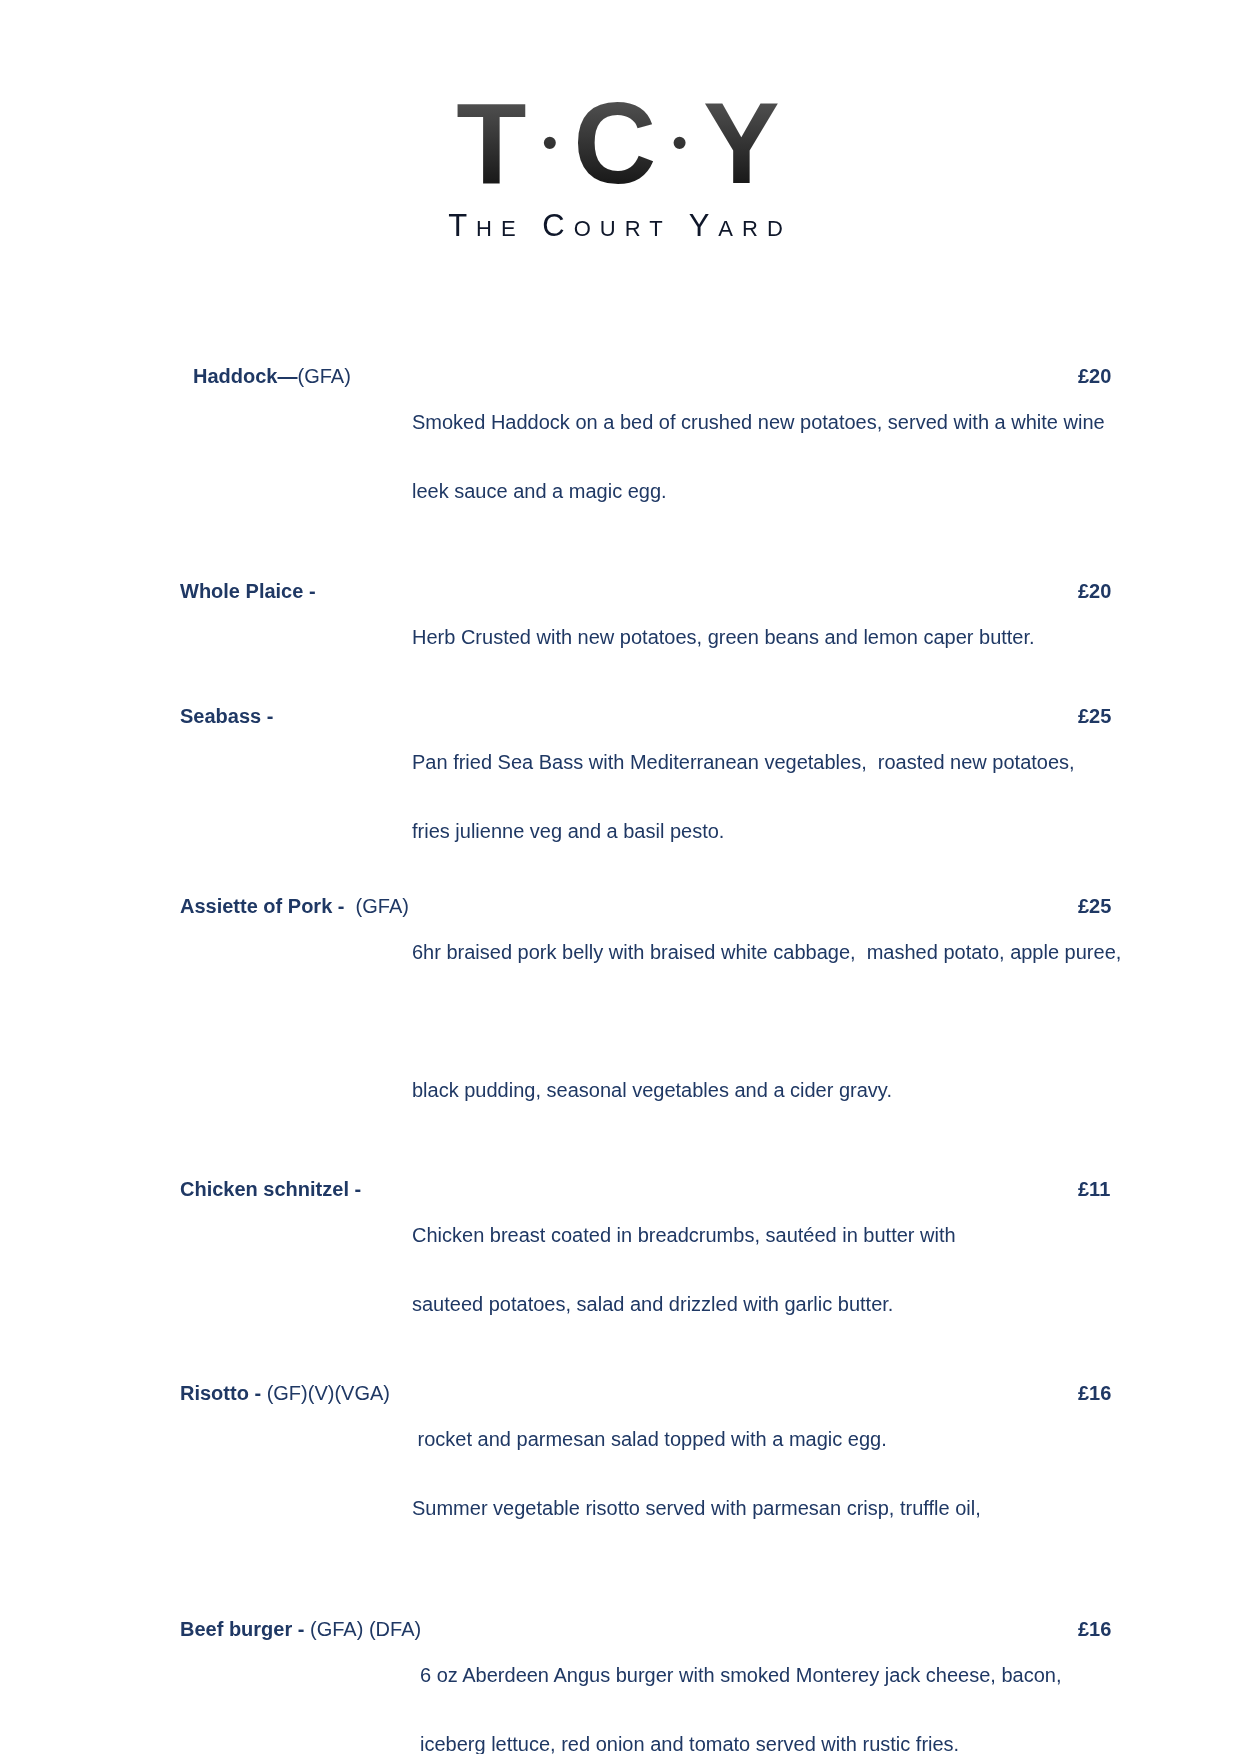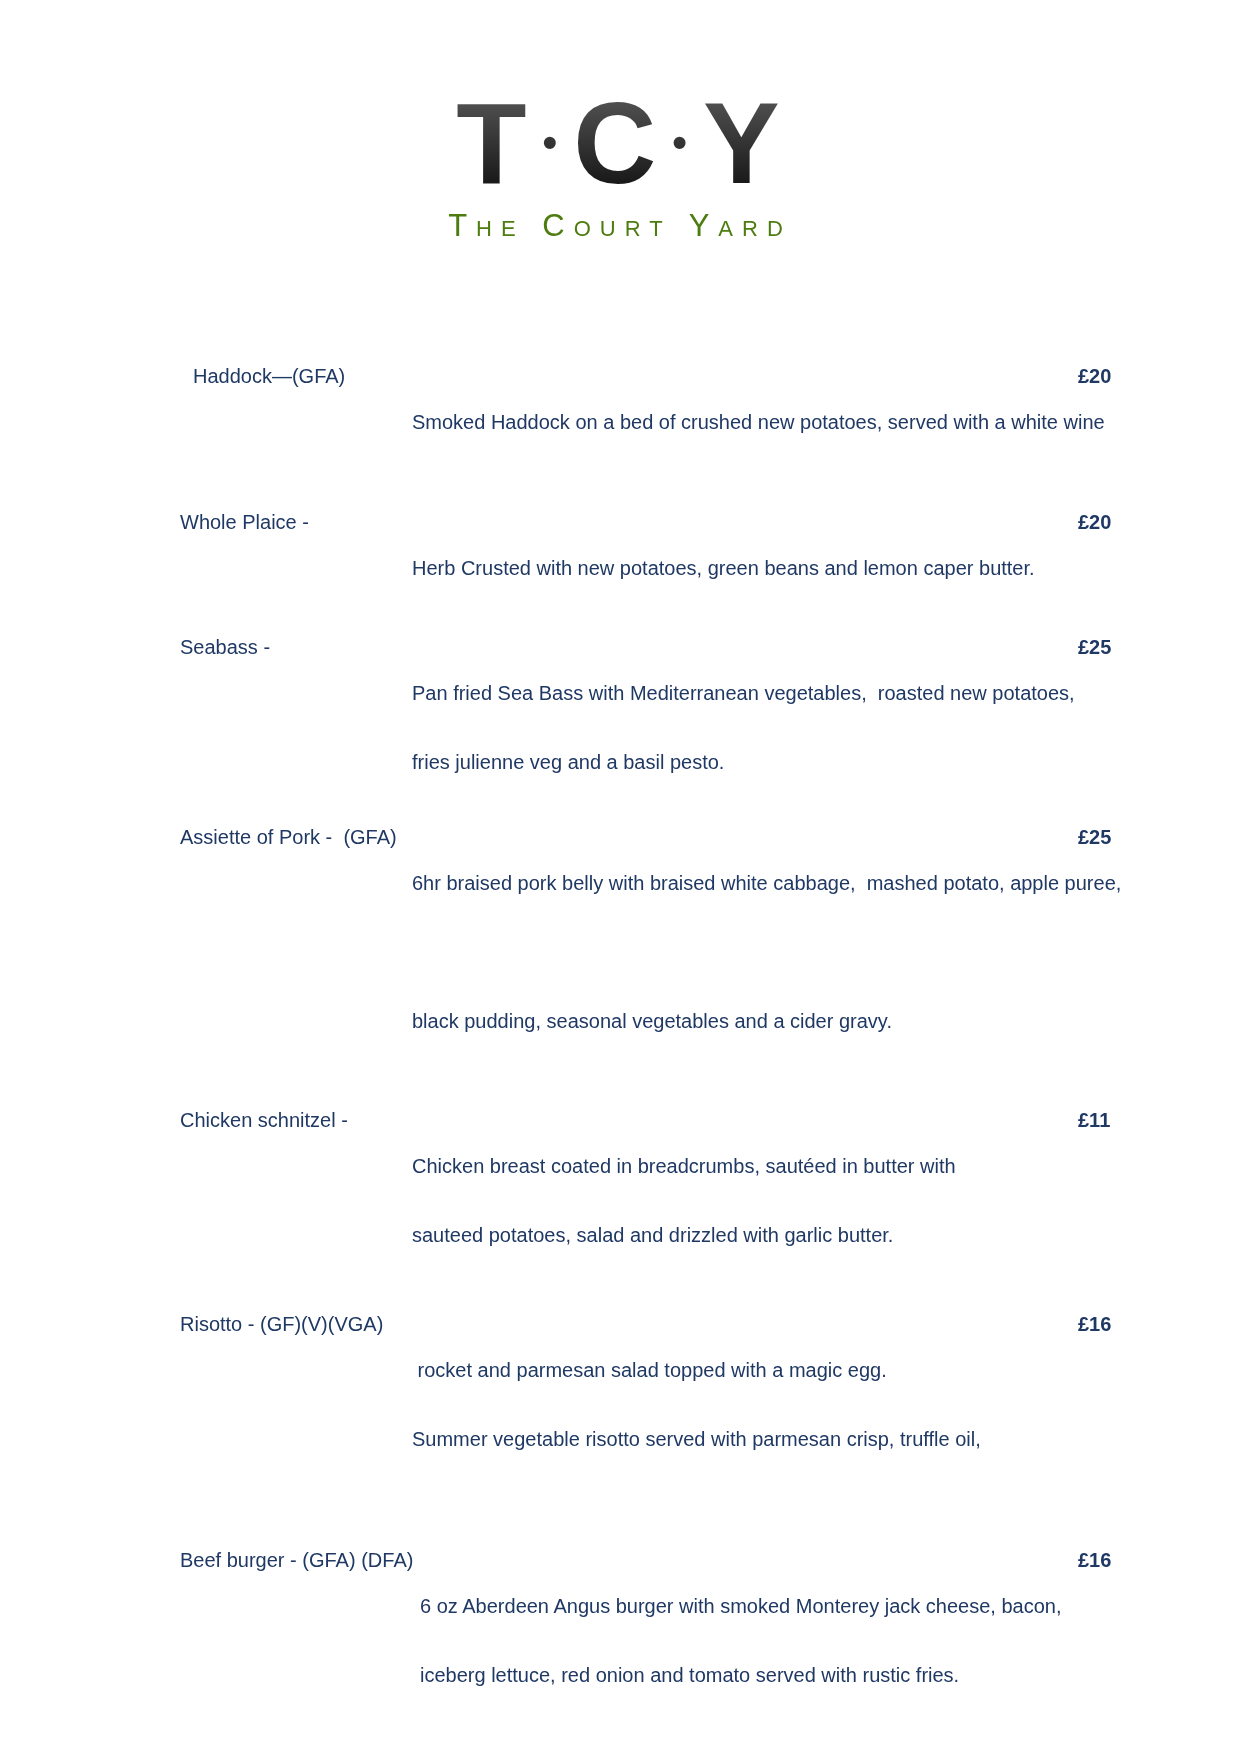--- a/index.html
+++ b/index.html
@@ -9,28 +9,28 @@
   }
   
   .logo{padding-top:86px;text-align:center;}
   .logo-acronym{
     display:inline-block;font-size:115px;font-weight:bold;line-height:1;letter-spacing:4px;
     background:linear-gradient(#5a5a5a,#0d0d0d);-webkit-background-clip:text;background-clip:text;
     color:transparent;
   }
   .logo-acronym .dot{font-size:42px;vertical-align:26px;margin:0 12px;}
   .logo-name{
-    margin-top:6px;font-size:31px;letter-spacing:9px;color:#4d7c0f;
+    margin-top:6px;font-size:31px;letter-spacing:9px;color:#0f172a;
     font-variant:small-caps;line-height:38px;
   }
   
   .menu{margin-top:120px;padding-left:180px;}
   .mrow{display:grid;grid-template-columns:232px 666px auto;font-size:20px;line-height:23px;}
   .namecell{white-space:pre;}
-  .iname{font-weight:normal;}
+  .iname{font-weight:bold;}
   .codes{font-weight:normal;}
   .desc{white-space:pre;}
   .desc>div{height:23px;}
   .sp23{height:23px;}
   .price{font-weight:bold;}
 </style>
 </head>
 <body>
 
 <div class="page">
@@ -39,20 +39,21 @@
     <div class="logo-acronym"><span>T</span><span class="dot">•</span><span>C</span><span class="dot">•</span><span>Y</span></div>
     <div class="logo-name">The Court Yard</div>
   </div>
 
   <div class="menu">
 
     <div class="mrow">
       <div class="namecell" style="padding-left:13px"><span class="iname">Haddock—</span><span class="codes">(GFA)</span></div>
       <div class="desc">
         <div>Smoked Haddock on a bed of crushed new potatoes, served with a white wine</div>
+        <div>leek sauce and a magic egg.</div>
       </div>
       <div class="price">£20</div>
     </div>
 
     <div class="mrow" style="margin-top:31px">
       <div class="namecell"><span class="iname">Whole Plaice -</span></div>
       <div class="desc">
         <div>Herb Crusted with new potatoes, green beans and lemon caper butter.</div>
       </div>
       <div class="price">£20</div>

